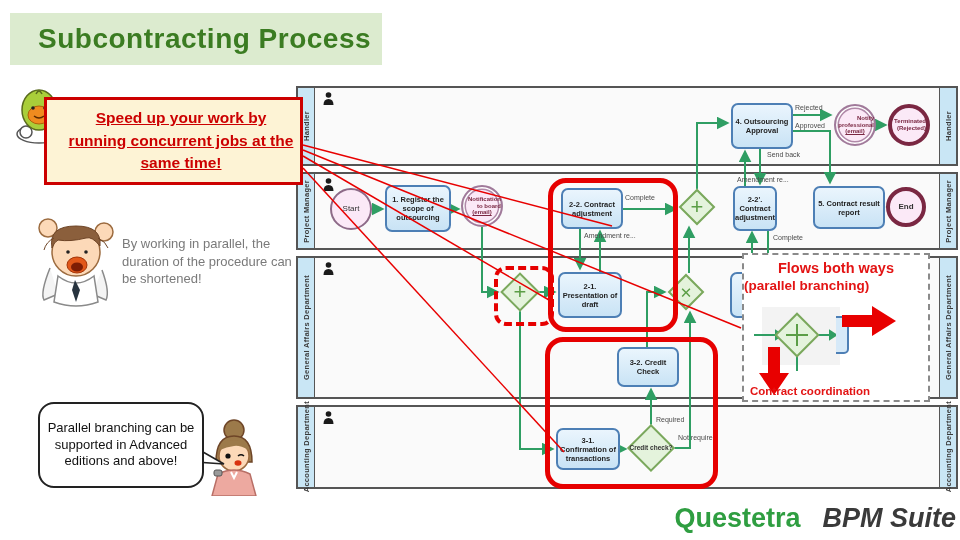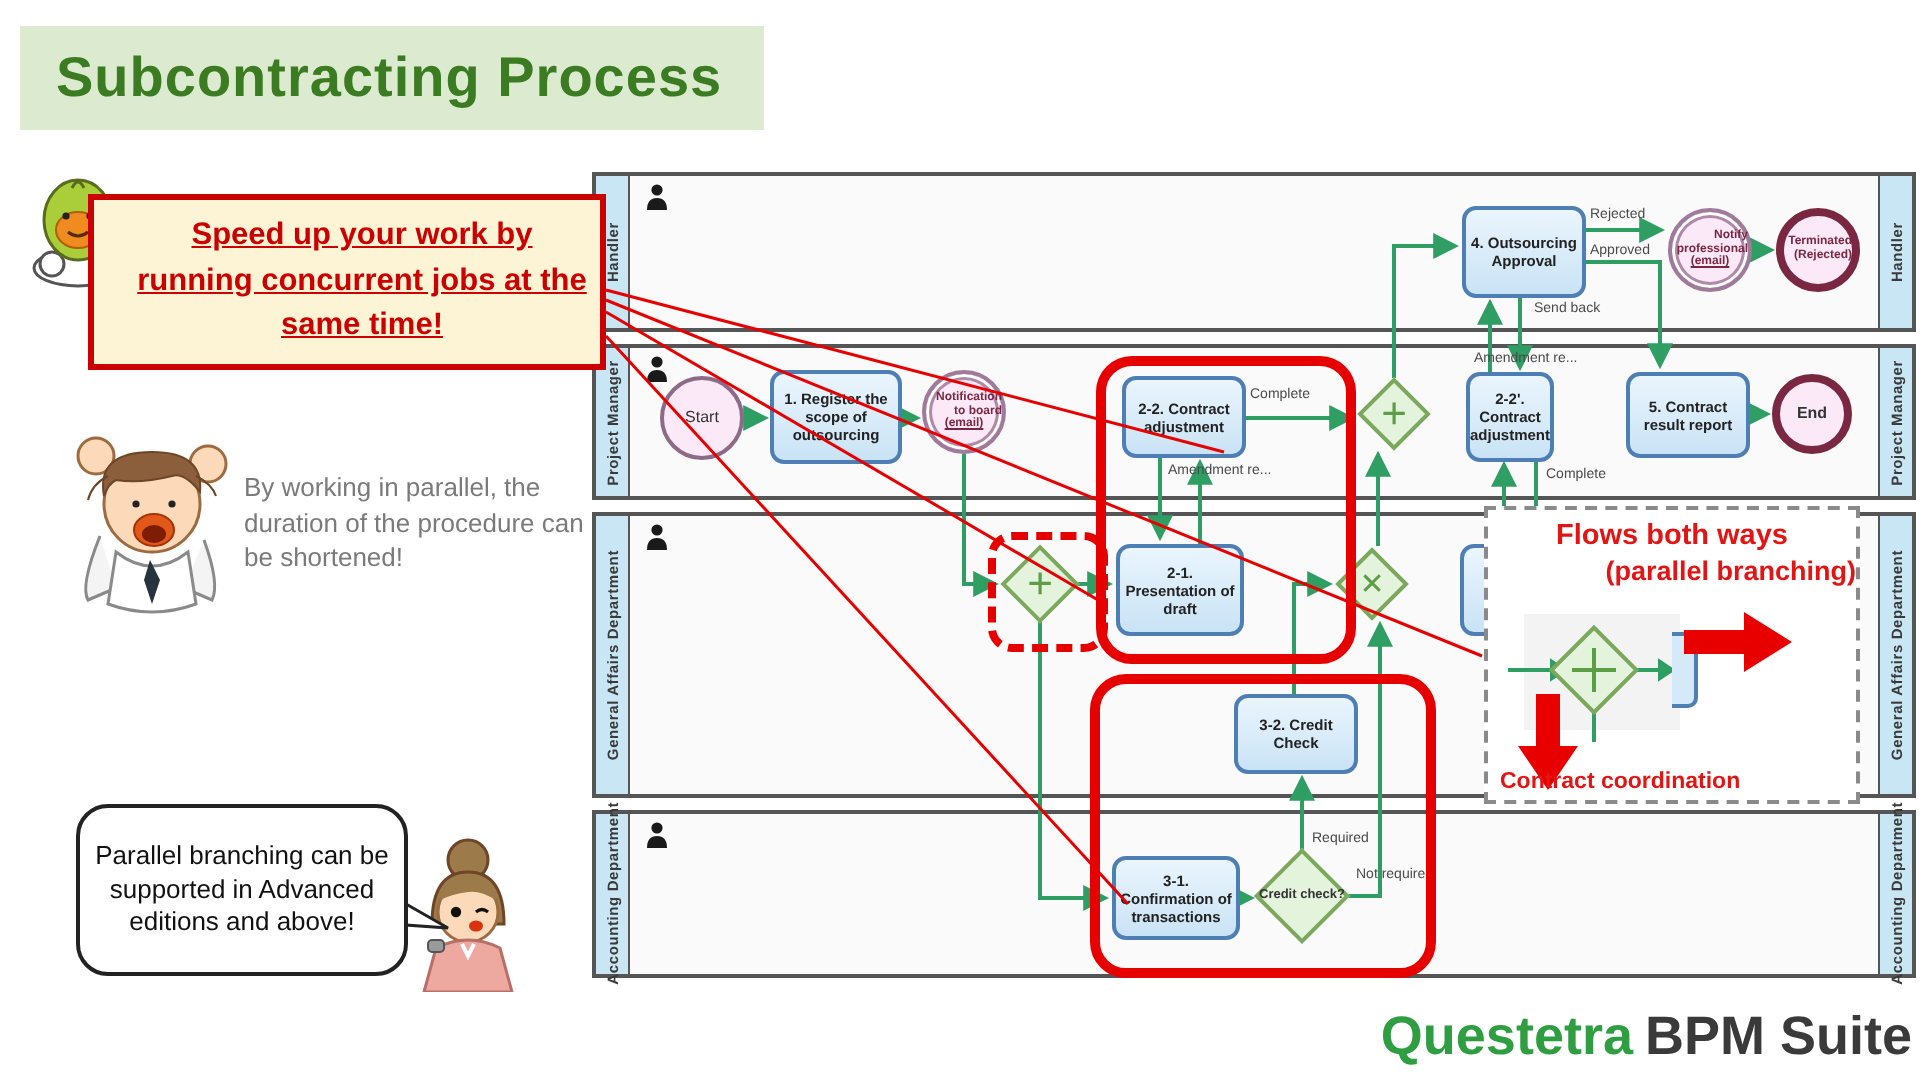--- a/index.html
+++ b/index.html
@@ -1,41 +1,41 @@
 <!DOCTYPE html>
 <html><head>
 <meta charset="utf-8">
 <style>
   html,body{margin:0;padding:0;background:#fff;}
   body{width:960px;height:540px;position:relative;overflow:hidden;
        font-family:"Liberation Sans","DejaVu Sans",sans-serif;}
 
   
   .title-banner{position:absolute;left:10px;top:13px;width:372px;height:52px;
-    background:#dcebcf;display:flex;align-items:center;padding-left:18px;box-sizing:border-box;}
+    background:#dcebcf;display:flex;align-items:center;padding-left:28px;box-sizing:border-box;}
   .title-banner h1{margin:0;font-size:28px;font-weight:bold;color:#3b7c22;letter-spacing:.5px;}
 
   .speed-box{position:absolute;left:44px;top:97px;width:259px;height:88px;background:#fdf3d5;
     border:3px solid #cc0000;box-sizing:border-box;display:flex;align-items:center;justify-content:center;
     text-align:center;z-index:7;padding-left:15px;}
   .speed-box p{margin:0;padding:2px 6px;font-size:15.5px;font-weight:bold;color:#cc0000;
     text-decoration:underline;line-height:1.45;}
 
   .note-gray{position:absolute;left:122px;top:222px;width:172px;font-size:13px;color:#7a7a7a;line-height:1.35;}
 
   .bubble{position:absolute;left:38px;top:402px;width:162px;height:82px;background:#fff;border:2px solid #222;
     border-radius:16px;display:flex;align-items:center;justify-content:center;text-align:center;z-index:6;}
   .bubble p{margin:0;font-size:13px;color:#111;line-height:1.3;}
 
   .char{position:absolute;z-index:2;}
 
   
   .logo{position:absolute;right:4px;bottom:6px;font-size:27px;white-space:nowrap;z-index:8;}
   .logo .brand{color:#2f9e41;font-weight:bold;}
-  .logo .product{color:#3a3a3a;font-weight:600;margin-left:6px;}
+  .logo .product{color:#3a3a3a;font-weight:600;margin-left:22px;font-style:italic;}
 
   
   .diagram{position:absolute;left:290px;top:85px;width:670px;height:405px;}
   .lane{position:absolute;left:6px;width:662px;border:2px solid #555;background:#fafafa;
     display:flex;box-sizing:border-box;z-index:1;}
   .lane-strip{width:16px;background:#c9e6f5;display:flex;align-items:center;justify-content:center;flex:0 0 16px;}
   .lane-strip.left{border-right:1.5px solid #555;}
   .lane-strip.right{border-left:1.5px solid #555;}
   .lane-label{writing-mode:vertical-rl;transform:rotate(180deg);font-size:7.5px;font-weight:bold;
     color:#3a3a3a;white-space:nowrap;letter-spacing:.3px;text-align:center;}
@@ -64,21 +64,21 @@
 
   .hl{position:absolute;border:5px solid #e60000;border-radius:18px;z-index:4;pointer-events:none;}
   .hl-dash{position:absolute;border:4px dashed #e60000;border-radius:12px;z-index:4;pointer-events:none;}
 
   .conn-svg{position:absolute;inset:0;z-index:2;pointer-events:none;}
   .fan-svg{position:absolute;inset:0;z-index:5;pointer-events:none;}
 
   .ann-box{position:absolute;left:452px;top:168px;width:188px;height:149px;background:#fff;
     border:2px dashed #8a8a8a;box-sizing:border-box;z-index:6;}
   .ann-title{position:absolute;left:0;right:0;top:5px;text-align:center;font-size:14.5px;font-weight:bold;color:#e31414;}
-  .ann-sub{position:absolute;left:0;right:0;top:23px;text-align:right;font-size:13.5px;font-weight:bold;color:#e31414;}
+  .ann-sub{position:absolute;left:0;right:0;top:23px;text-align:left;font-size:13.5px;font-weight:bold;color:#e31414;}
   .ann-biz{position:absolute;right:3px;top:48px;width:60px;text-align:center;font-size:11px;font-weight:bold;
     color:#e31414;line-height:1.15;}
   .ann-contract{position:absolute;left:6px;bottom:3px;font-size:11.5px;font-weight:bold;color:#e31414;white-space:nowrap;}
   .mini{position:absolute;left:8px;top:46px;}
   .fat-right{position:absolute;left:98px;top:50px;}
   .fat-down{position:absolute;left:14px;top:92px;}
 </style>
 </head>
 <body>
 
@@ -250,21 +250,21 @@
 
   <div class="gw" style="left:389px;top:104px;width:36px;height:36px">
     <div class="gw-d"></div>
       <span class="gw-sign">+</span>
     </div>
 
   <div class="task" style="left:443px;top:101px;width:44px;height:45px">
     <span>2-2'. Contract adjustment</span>
     </div>
 
-  <div class="task" style="left:523px;top:101px;width:62px;height:43px">
+  <div class="task" style="left:523px;top:101px;width:72px;height:43px">
     <span>5. Contract result report</span>
     </div>
 
   <div class="event endev" style="left:596px;top:102px;width:40px;height:40px">
     <span>End</span>
     </div>
 
   <div class="task" style="left:441px;top:18px;width:62px;height:46px">
     <span>4. Outsourcing Approval</span>
     </div>

